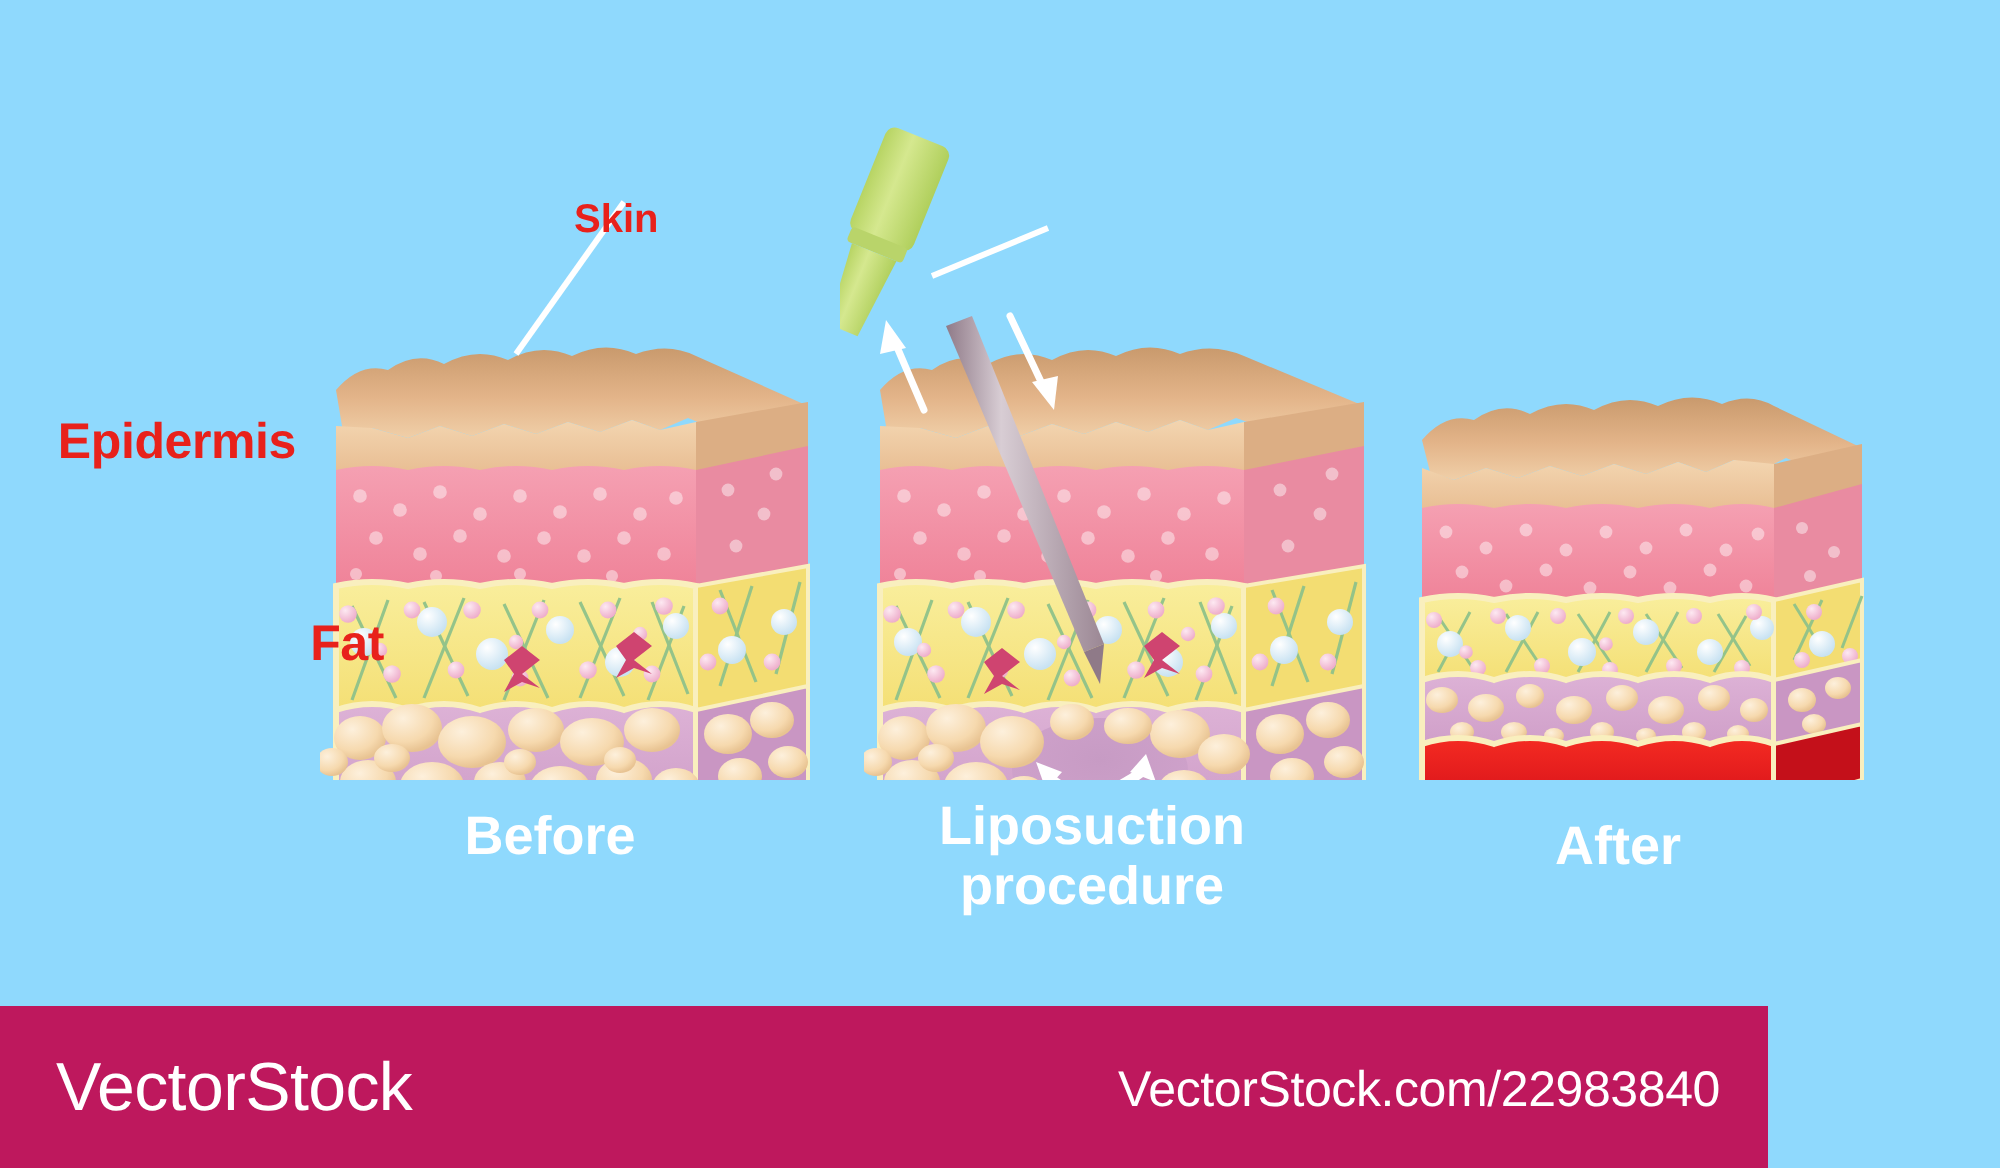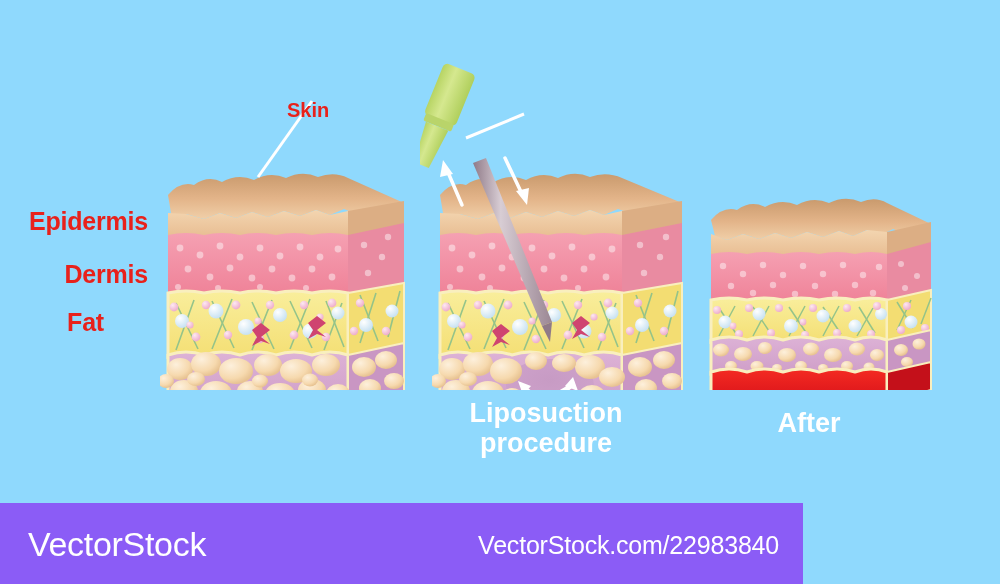--- a/index.html
+++ b/index.html
@@ -41,22 +41,22 @@
     line-height:1.12;
     white-space:pre-line;
   }
 
   
   .block{position:absolute;}
   .block svg{display:block;}
 
   
   #footer{
-    position:absolute;left:0;top:503px;width:803px;height:81px;
-    background:#8b5cf6;
+    position:absolute;left:0;top:503px;width:884px;height:81px;
+    background:#be185d;
   }
   #brand{
     position:absolute;left:28px;top:22px;
     color:#ffffff;font-size:34px;letter-spacing:-.3px;
   }
   #url{
     position:absolute;right:24px;top:28px;
     color:#ffffff;font-size:25px;letter-spacing:-.2px;
   }
 </style>
@@ -585,25 +585,25 @@
   </div>
 
   <svg class="leader" style="left:250px;top:95px;" width="70" height="90" viewBox="0 0 70 90">
     <line x1="62" y1="6" x2="8" y2="82" stroke="#ffffff" stroke-width="3"></line>
   </svg>
   <svg class="leader" style="left:464px;top:108px;" width="64" height="34" viewBox="0 0 64 34">
     <line x1="2" y1="30" x2="60" y2="6" stroke="#ffffff" stroke-width="3"></line>
   </svg>
 
   <div class="layer-label" style="right:852px;top:207px;">Epidermis</div>
-  <div class="layer-label" style="right:852px;top:260px;">Dermis</div>
-  <div class="layer-label" style="right:896px;top:308px;">Fat</div>
+  <div class="layer-label" style="right:808px;top:308px;">Fat</div>
 
   <div class="callout" style="left:287px;top:99px;">Skin</div>
 
+  <div class="caption" style="left:175px;top:403px;width:200px;">Before</div>
   <div class="caption" style="left:436px;top:398px;width:220px;">Liposuction
 procedure</div>
   <div class="caption" style="left:709px;top:408px;width:200px;">After</div>
 
   <div id="footer">
     <div id="brand">VectorStock</div>
     <div id="url">VectorStock.com/22983840</div>
   </div>
 
 </div>

